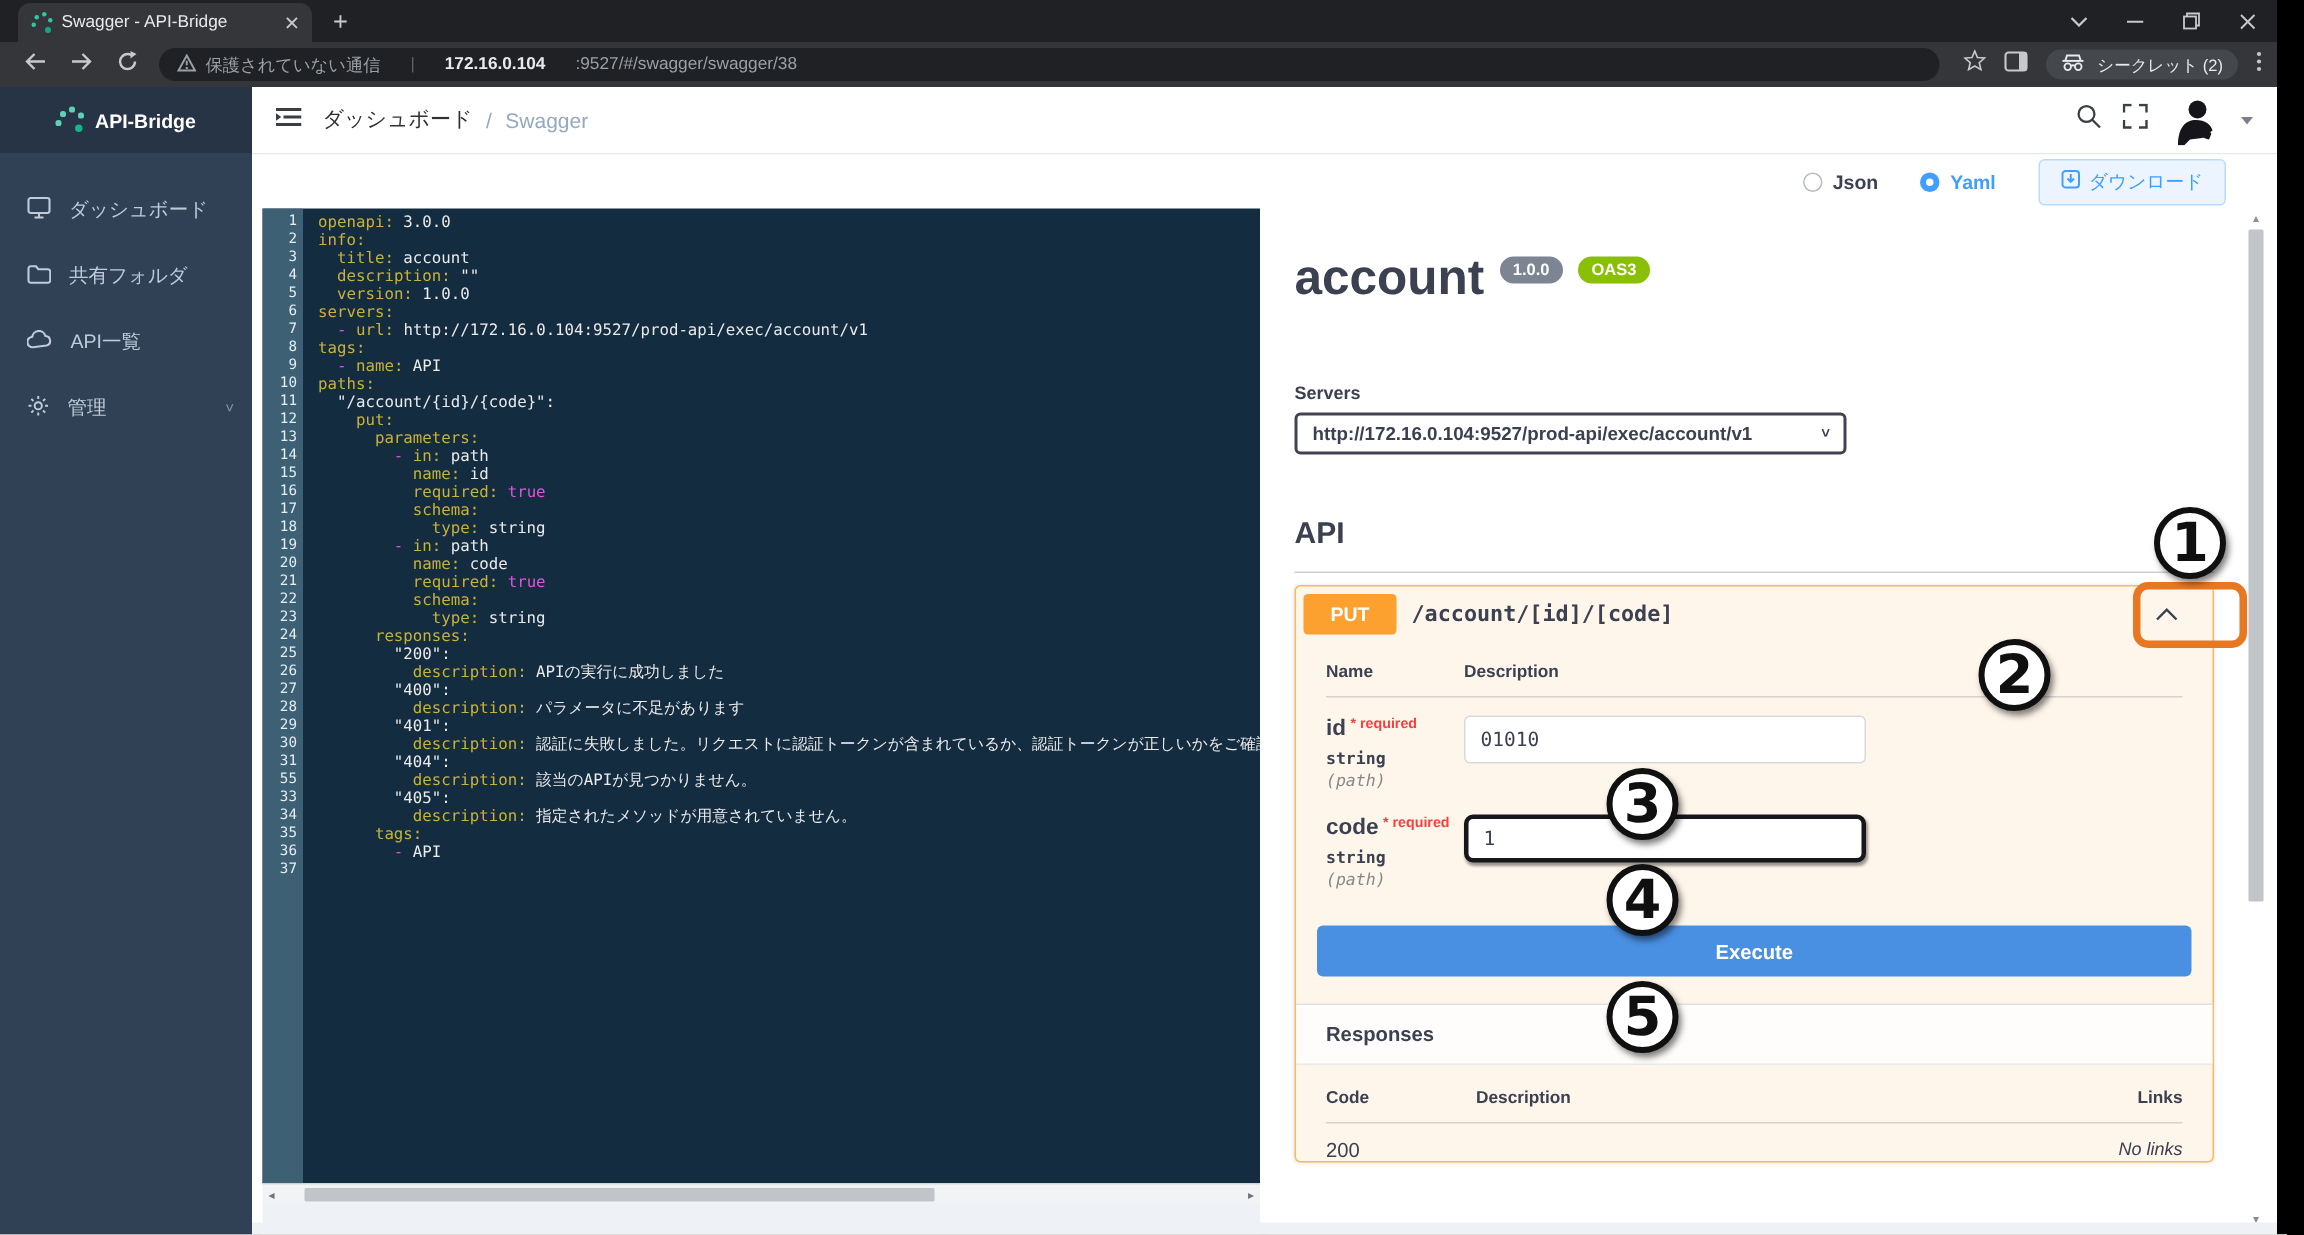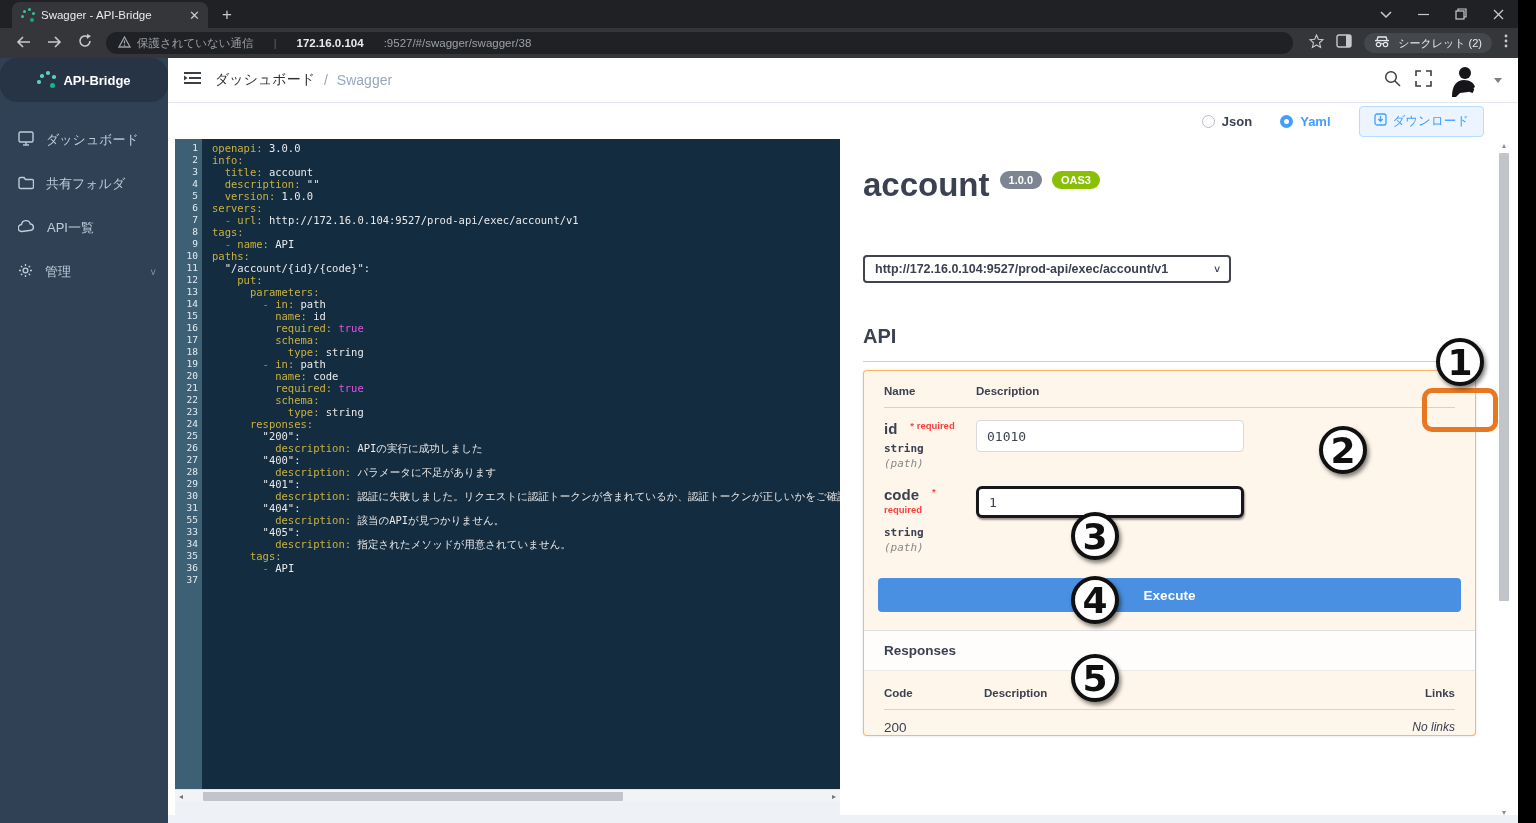--- a/index.html
+++ b/index.html
@@ -28,21 +28,21 @@
   .urlbar .warn{display:flex;align-items:center;gap:6px;color:#9aa0a6;font-size:11.5px;white-space:nowrap;}
   .urlbar .sep{color:#5f6368;font-size:11px;}
   .urlbar .host{color:#e8eaed;font-size:11.5px;font-weight:bold;white-space:nowrap;}
   .urlbar .rest{color:#9aa0a6;font-size:11.5px;white-space:nowrap;}
   .toolbar-right{display:flex;align-items:center;gap:12px;}
   .incog-pill{height:20px;background:#44474b;border-radius:10px;display:flex;align-items:center;gap:8px;padding:0 10px;color:#e8eaed;font-size:11px;white-space:nowrap;}
 
   
   .app{position:absolute;top:58px;left:0;width:1518px;bottom:0;display:flex;}
   .sidebar{width:168px;background:#304156;flex:none;display:flex;flex-direction:column;}
-  .logo-row{height:44px;background:#263445;display:flex;align-items:center;justify-content:center;gap:8px;border-radius:17px;}
+  .logo-row{height:44px;background:#263445;display:flex;align-items:center;justify-content:center;gap:8px;}
   .logo-dots{width:18px;height:18px;position:relative;}
   .logo-dots i{position:absolute;width:3.5px;height:3.5px;border-radius:50%;background:#5fd0b6;}
   .logo-dots i:nth-child(1){left:0;top:9px;}
   .logo-dots i:nth-child(2){left:3px;top:3px;}
   .logo-dots i:nth-child(3){left:9px;top:0;}
   .logo-dots i:nth-child(4){left:15px;top:4px;}
   .logo-dots i:nth-child(5){left:13px;top:12px;width:5px;height:5px;background:#12b886;}
   .brand{color:#fff;font-size:13px;font-weight:bold;}
   .nav-item{height:44px;display:flex;align-items:center;gap:12px;padding:0 18px;color:#bfcbd9;font-size:13px;cursor:pointer;position:relative;}
   .nav-item svg{flex:none;}
@@ -101,21 +101,21 @@
   .op-collapse{margin-left:auto;margin-right:18px;}
   .section-hdr{display:flex;align-items:center;background:rgba(255,255,255,.8);padding:9px 20px 0 20px;border-top:1px solid rgba(252,161,48,.4);min-height:45px;}
   .param-tab{font-size:13.5px;font-weight:bold;color:#3b4151;border-bottom:4px solid #fca130;padding:0 3px 9px 0;}
   .tryout-btn{margin-left:auto;background:#fff;border:2px solid #41444e;border-radius:4px;color:#3b4151;font-size:12.5px;font-weight:bold;padding:6px 18px;margin-bottom:8px;cursor:pointer;}
   .params-wrap{padding:14px 20px 4px 20px;}
   .pt-headers{display:flex;font-size:11.5px;font-weight:bold;color:#3b4151;padding-bottom:10px;border-bottom:1px solid rgba(59,65,81,.2);}
   .pt-headers .c1{width:92px;}
   .param-row{display:flex;padding:12px 0 4px 0;}
   .param-row .c1{width:92px;}
   .p-name{font-size:15px;font-weight:bold;color:#3b4151;}
-  .p-req{color:#f93e3e;font-size:9.5px;font-weight:bold;vertical-align:top;margin-left:13px;}
+  .p-req{color:#f93e3e;font-size:9.5px;font-weight:bold;vertical-align:top;margin-left:3px;}
   .p-type{font-family:"DejaVu Sans Mono",monospace;font-size:11px;font-weight:bold;margin-top:4px;}
   .p-in{font-family:"DejaVu Sans Mono",monospace;font-size:11px;font-style:italic;color:#888;margin-top:2px;}
   .p-input{width:268px;height:32px;border:1px solid #d9d9d9;border-radius:4px;padding:0 10px;font-size:13px;font-family:"DejaVu Sans Mono",monospace;color:#3b4151;background:#fff;outline:none;}
   .p-input.focused{border:3px solid #17171b;border-radius:6px;box-shadow:1px 2px 2px rgba(0,0,0,.4);}
   .exec-wrap{padding:16px 14px 18px 14px;}
   .exec-btn{width:100%;height:34px;background:#4990e2;border:none;border-radius:4px;color:#fff;font-weight:bold;font-size:13.5px;cursor:pointer;}
   .resp-hdr{background:rgba(255,255,255,.8);padding:12px 20px;font-size:13.5px;font-weight:bold;border-top:1px solid rgba(59,65,81,.15);border-bottom:1px solid rgba(59,65,81,.1);}
   .resp-table{padding:16px 20px 0 20px;}
   .rt-headers{display:flex;font-size:11.5px;font-weight:bold;padding-bottom:10px;border-bottom:1px solid rgba(59,65,81,.2);}
   .rt-headers .c1{width:100px;}
@@ -387,29 +387,37 @@
             </div>
 
             <div class="swagger">
               <div class="sw-title">
                 <h1>account</h1>
                 <span class="badge ver">1.0.0</span>
                 <span class="badge oas">OAS3</span>
               </div>
 
               <div class="sw-servers">
+                <div class="lbl">Servers</div>
                 <div class="server-select">
                   <span>http://172.16.0.104:9527/prod-api/exec/account/v1</span>
                   <span class="sel-chev">˅</span>
                 </div>
               </div>
 
               <div class="sw-api-h">API</div>
 
               <div class="opblock">
+                <div class="opblock-summary">
+                  <span class="method-badge">PUT</span>
+                  <span class="op-path">/account/[id]/[code]</span>
+                  <span class="op-collapse"><svg width="15" height="9" viewBox="0 0 15 9">
+                        <polyline points="1,8 7.5,1.5 14,8" fill="none" stroke="#3b4151" stroke-width="1.6"></polyline>
+                      </svg></span>
+                </div>
 
 
                 <div class="params-wrap">
                   <div class="pt-headers">
                     <span class="c1">Name</span>
                     <span>Description</span>
                   </div>
 
                   <div class="param-row">
                     <div class="c1">

